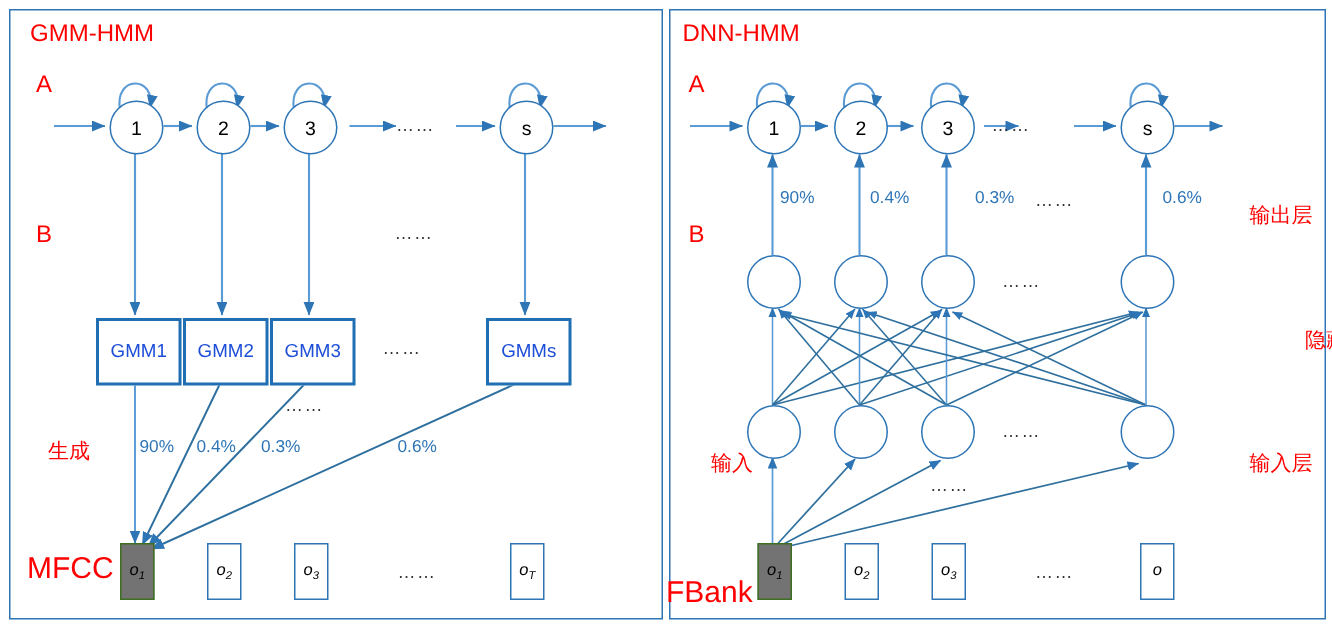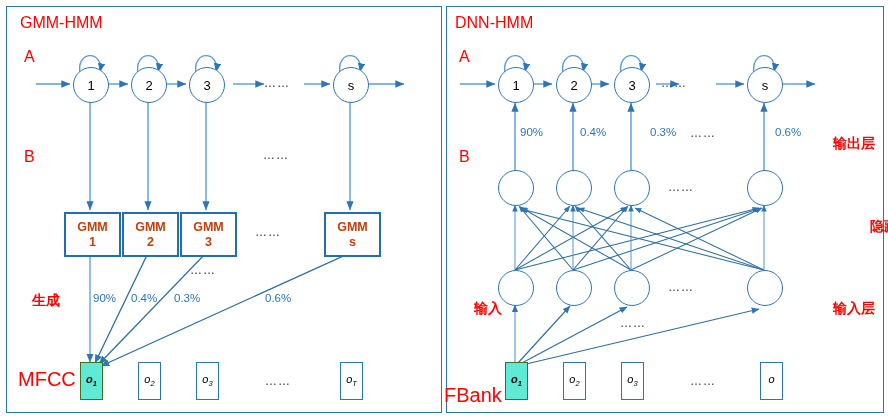--- a/index.html
+++ b/index.html
@@ -10,39 +10,39 @@
   .panel{position:absolute;top:6px;height:405px;border:1.5px solid #2e75b6;background:#ffffff;}
   #panel-left{left:6px;width:434px;}
   #panel-right{left:446px;width:436px;}
 
   svg.layer{position:absolute;left:0;top:0;width:888px;height:417px;
             pointer-events:none;}
 
   .lbl{position:absolute;color:#ff0000;white-space:nowrap;}
   .title{font-size:16px;color:#ff0000;}
   .lbl-ab{font-size:16px;}
-  .lbl-cn{font-size:14px;font-weight:bold;}
+  .lbl-cn{font-size:14px;font-weight:normal;}
   .lbl-lat{font-size:20px;}
 
   .pct{position:absolute;color:#2e75b6;font-size:11.5px;white-space:nowrap;}
   .dots{position:absolute;color:#333333;font-size:12px;letter-spacing:1px;white-space:nowrap;}
 
   .node{position:absolute;border:1.3px solid #2e75b6;border-radius:50%;
         background:#ffffff;display:flex;align-items:center;justify-content:center;
         font-size:13px;color:#000000;}
   .node-plain{}
 
   .gmmbox{position:absolute;border:2px solid #1f6fb2;background:#ffffff;
-          display:flex;flex-direction:column;align-items:center;justify-content:center;
-          font-size:12.5px;line-height:1.15;color:#c2410c;font-weight:bold;}
+          display:flex;flex-direction:row;align-items:center;justify-content:center;
+          font-size:12.5px;line-height:1.15;color:#1d4ed8;}
 
   .obox{position:absolute;border:1.3px solid #2e75b6;background:#ffffff;
         display:flex;align-items:center;justify-content:center;
         font-style:italic;font-size:11px;color:#000000;}
-  .obox.hl{background:#5eead4;border-color:#3f6f20;font-weight:bold;}
+  .obox.hl{background:#737373;border-color:#3f6f20;}
   .obox sub{font-size:7.5px;font-style:italic;}
 
   .wm{position:absolute;color:#c9c9c9;font-size:21px;white-space:nowrap;
       font-family:"DejaVu Sans",sans-serif;opacity:.85;}
 </style>
 </head>
 <body>
 
 <div id="root">
 

